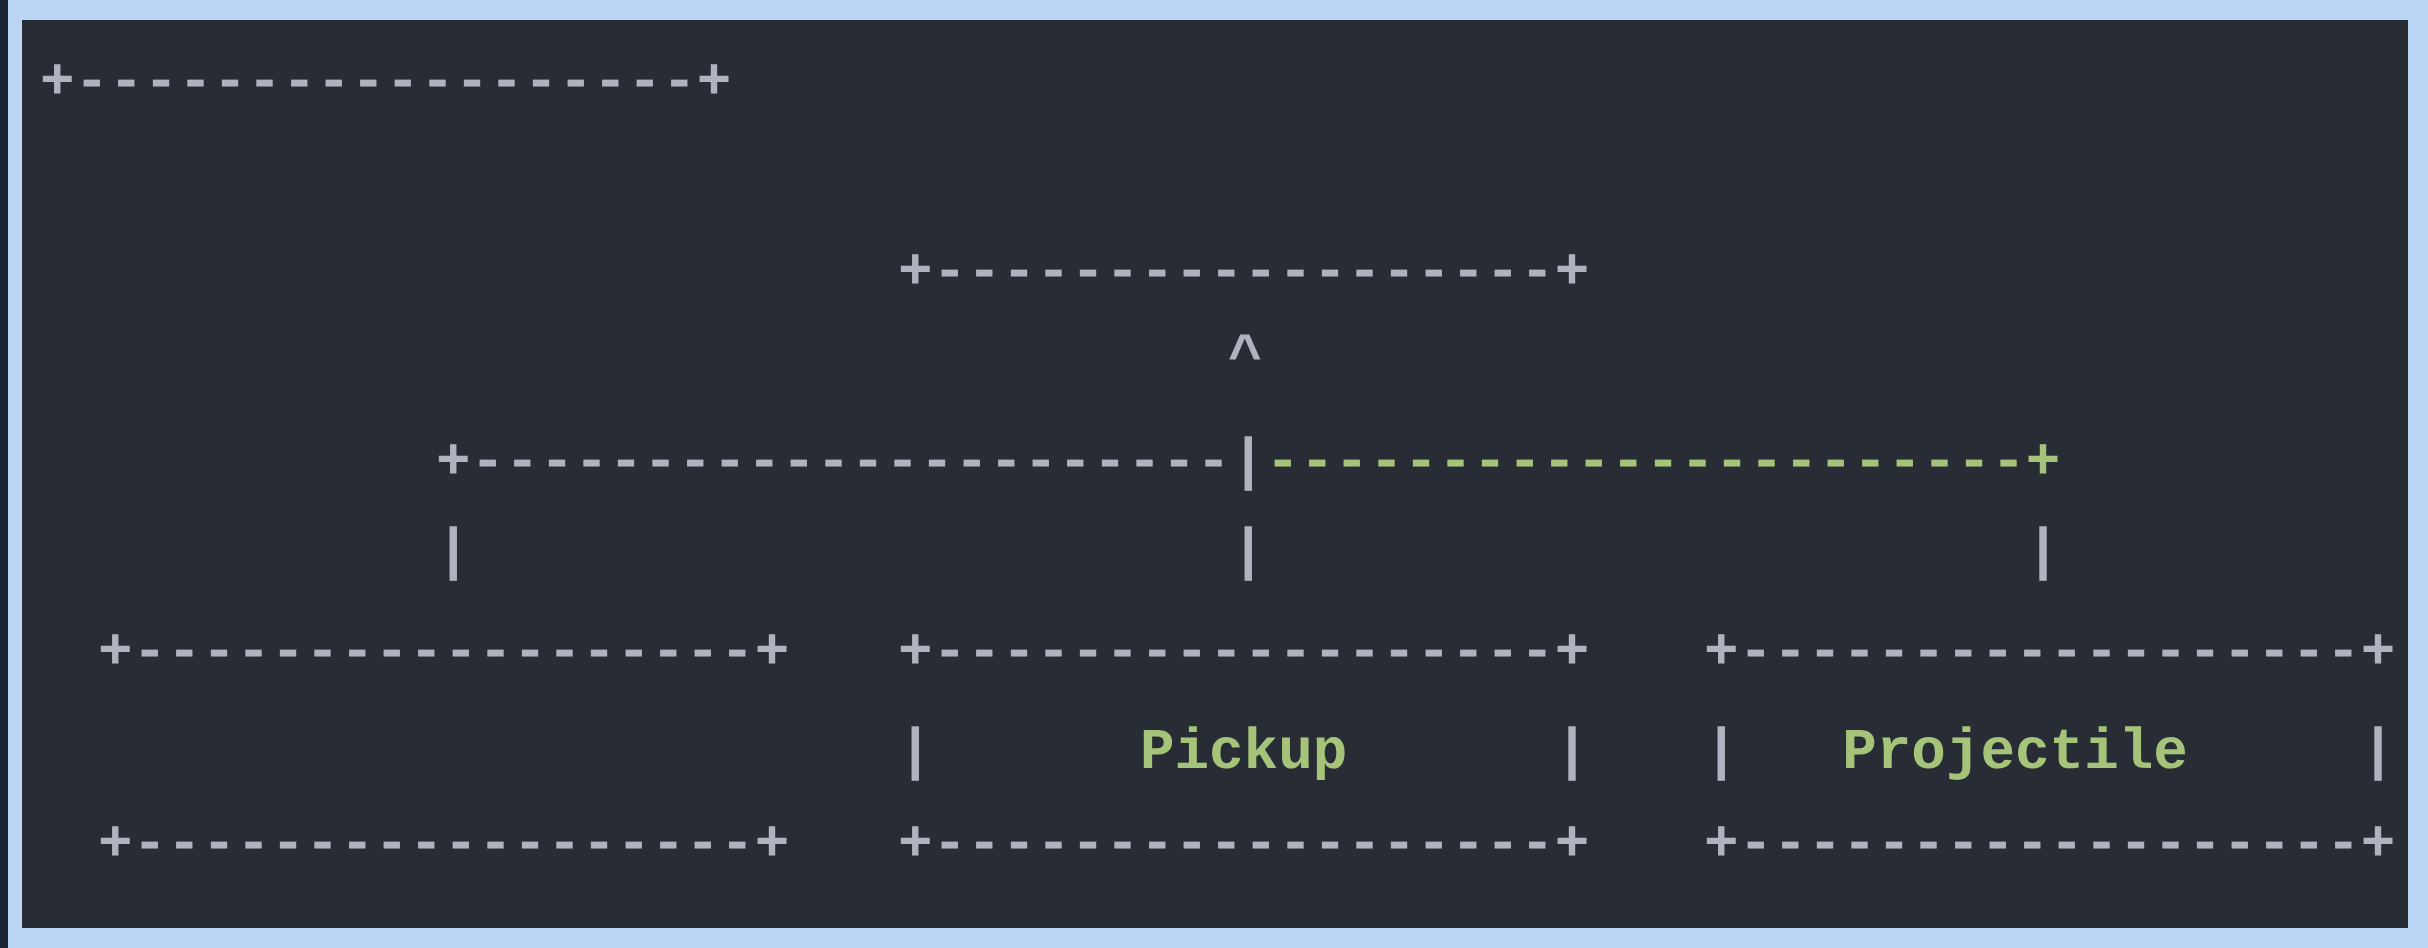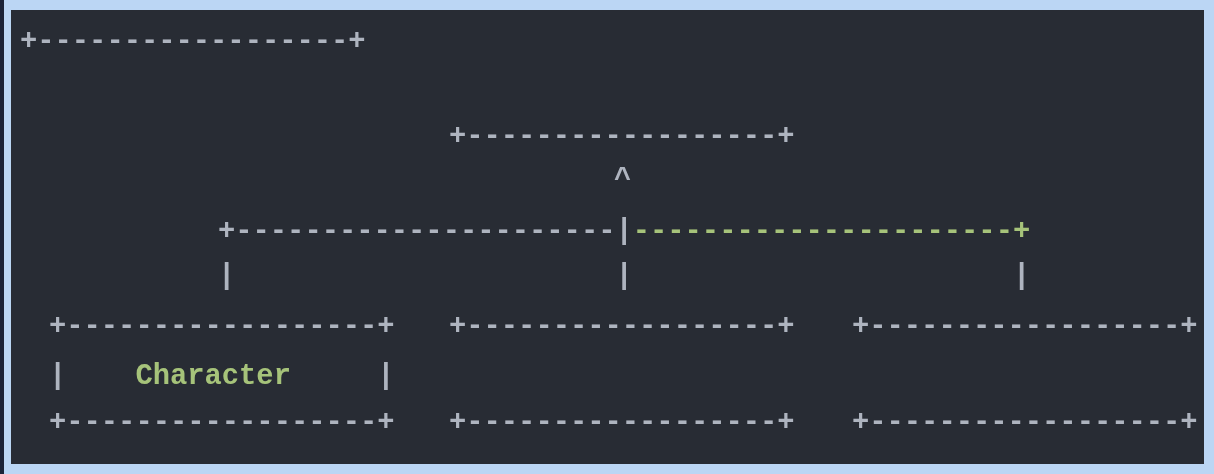--- a/index.html
+++ b/index.html
@@ -59,23 +59,24 @@
       <div class="line l4">^</div>
 
       <div class="line l5"><span>+----------------------|</span><span class="green">----------------------+</span></div>
 
       <div class="line l6">|                      |                      |</div>
 
       <div class="line col-a row-top">+------------------+</div>
       <div class="line col-b row-top">+------------------+</div>
       <div class="line col-c row-top">+------------------+</div>
 
-      <div class="line col-a row-mid"><span>|    </span><span class="green">Character</span><span>     |</span></div>
 
+      <div class="line col-b row-mid"><span>|      </span><span class="green">Pickup</span><span>      |</span></div>
 
+      <div class="line col-c row-mid"><span>|   </span><span class="green">Projectile</span><span>     |</span></div>
 
       <div class="line col-a row-bot">+------------------+</div>
       <div class="line col-b row-bot">+------------------+</div>
       <div class="line col-c row-bot">+------------------+</div>
 
     </div>
   </div>
 </div>
 
 </body></html>

